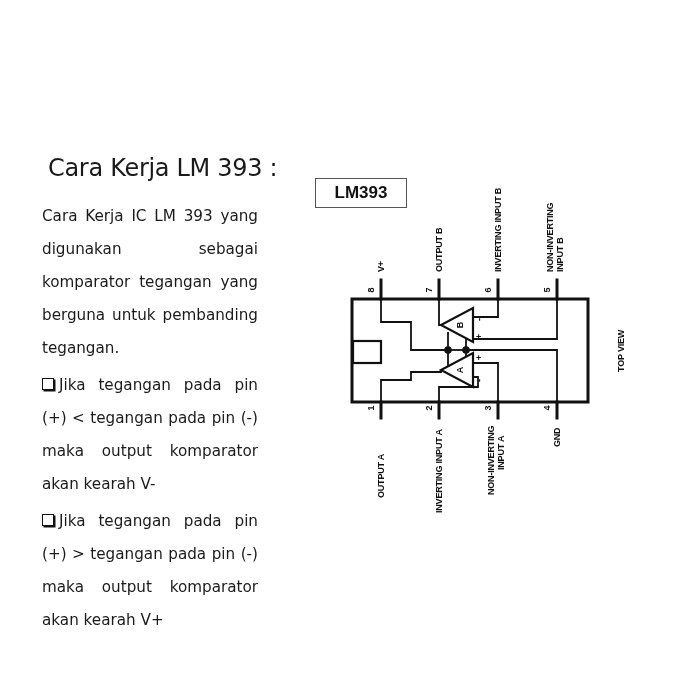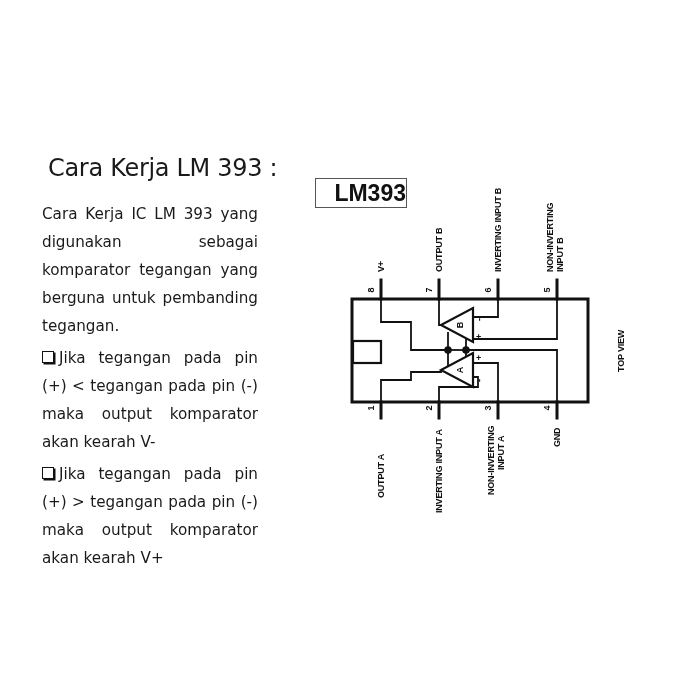--- a/index.html
+++ b/index.html
@@ -1,32 +1,32 @@
 <!DOCTYPE html>
 <html><head>
   <meta charset="utf-8">
   <style>
     html, body { margin: 0; padding: 0; background: #ffffff; }
     body { width: 700px; height: 700px; position: relative; overflow: hidden;
            font-family: "Liberation Sans", "DejaVu Sans", sans-serif; color: #1a1a1a; }
     .slide-title { position: absolute; left: 36px; top: 142px; font-size: 24px;
                    font-family: "DejaVu Sans", sans-serif; font-weight: normal; letter-spacing: -0.3px; color: #1a1a1a; margin: 12px; }
     .body-text { position: absolute; left: 42px; top: 200px; width: 216px;
-                 font-family: "DejaVu Sans", sans-serif; font-size: 15.2px; line-height: 28px;
+                 font-family: "DejaVu Sans", sans-serif; font-size: 15.2px; line-height: 33px;
                  color: #1a1a1a; }
     .para { margin: 0; text-align: justify; text-align-last: left; }
     .para.p2 { margin-top: 4px; }
     .para.p3 { margin-top: 4px; }
     .bullet-box { display: inline-block; width: 10px; height: 10px; border: 1.5px solid #111;
                   box-shadow: 1.5px 1.5px 0 #111; margin-right: 5px; vertical-align: 0px; }
     .diagram { position: absolute; left: 300px; top: 165px; width: 340px; height: 370px; }
     .diagram svg { position: absolute; left: 0; top: 0; }
     .chip-label { position: absolute; left: 15px; top: 13px; width: 90px; height: 28px;
                   border: 1.5px solid #555; background: #fff; font-family: "Liberation Sans", sans-serif;
-                  font-weight: bold; font-size: 23px; line-height: 28px; text-align: right; color: #111; }
+                  font-weight: bold; font-size: 17px; line-height: 28px; text-align: center; color: #111; }
     .pin-label { position: absolute; font-family: "Liberation Sans", sans-serif; font-weight: bold;
                  font-size: 9px; line-height: 10px; color: #111; white-space: nowrap;
                  transform-origin: 0 0; transform: rotate(-90deg); letter-spacing: -0.2px; }
     .pin-num { position: absolute; font-family: "Liberation Sans", sans-serif; font-weight: bold;
                font-size: 9px; color: #111; transform: rotate(-90deg); }
   </style>
 </head>
 <body>
 
 <h1 class="slide-title">Cara Kerja LM 393 :</h1>

